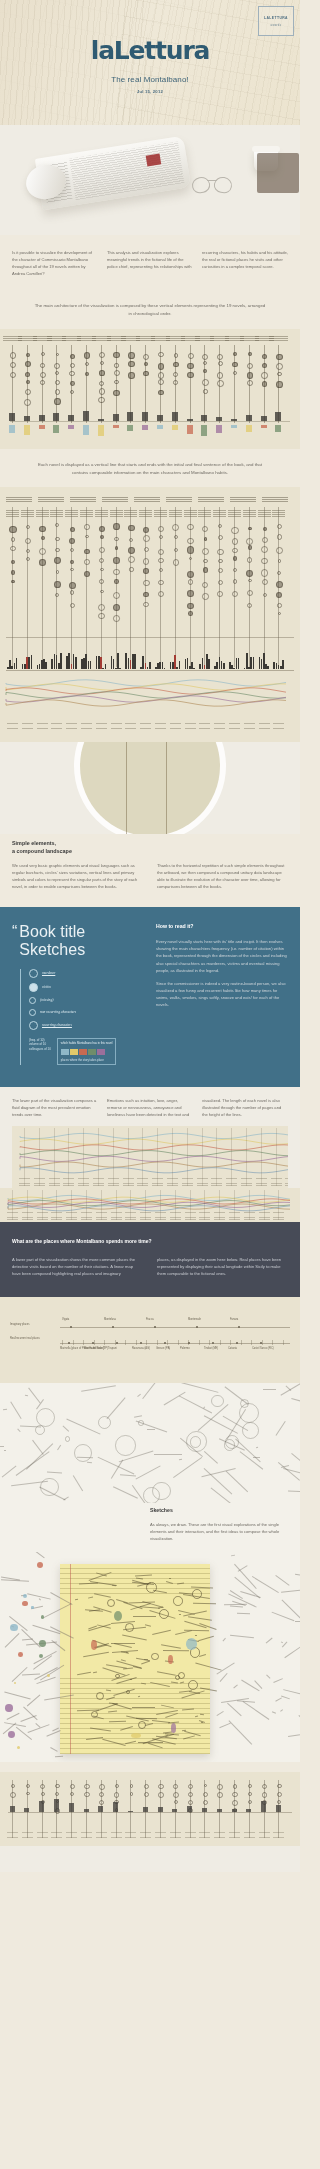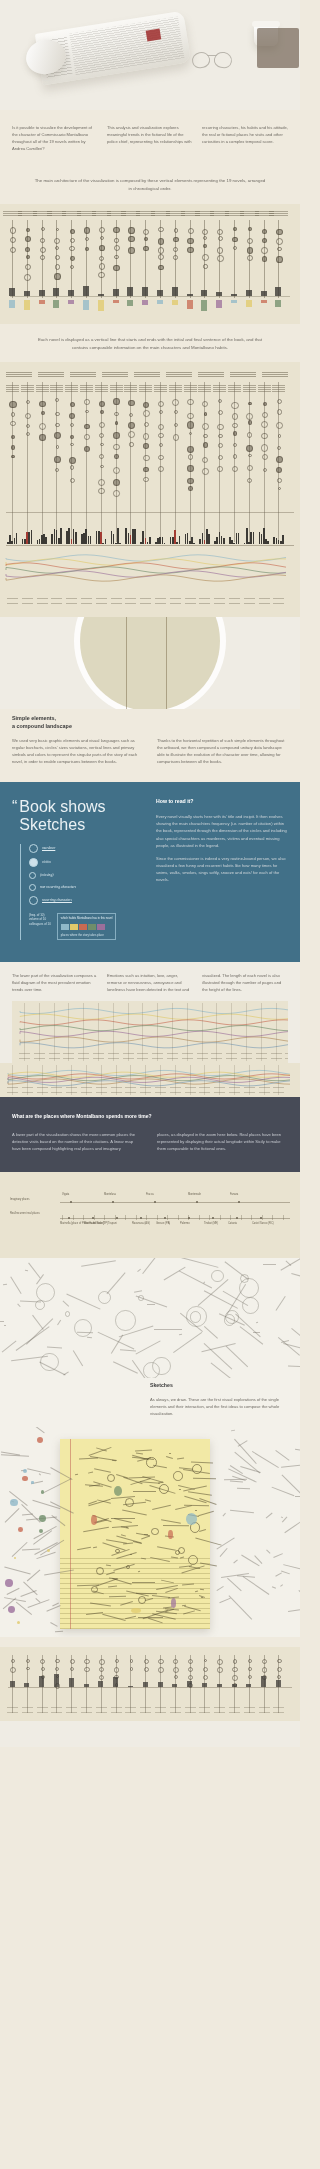--- a/index.html
+++ b/index.html
@@ -150,20 +150,31 @@
 
   
   .footviz{position:relative;height:74px;background:#e9e3d0;margin:10px 0 0;overflow:hidden;}
   .footer-pad{height:26px;background:#efece4;}
 </style>
 </head>
 <body>
 
 <div class="page">
 
+  <div class="hero">
+    <div class="brand-badge">
+      <div class="bb1">LALETTURA</div>
+      <div class="bb2">awards</div>
+    </div>
+    <div class="hero-inner">
+      <div class="logo">laLettura</div>
+      <div class="hero-sub">The real Montalbano!</div>
+      <div class="hero-date">Jul 15, 2012</div>
+    </div>
+  </div>
 
   <div class="photoband">
     <div class="paper-roll">
       <div class="mast"></div>
       <div class="cols"></div>
       <div class="redbox"></div>
     </div>
     <div class="paper-curl"></div>
     <div class="glasses">
       <div class="l"></div>
@@ -693,21 +704,21 @@
     </div>
   </div>
 
   <div class="blue">
     <div style="display:flex;gap:12px;">
 
       <div style="flex:1;position:relative;">
         <div style="display:flex;align-items:flex-start;gap:2px;">
           <span class="quote">“</span>
           <div>
-            <div class="title">Book shows</div>
+            <div class="title">Book title</div>
             <div class="incipit">Sketches</div>
           </div>
         </div>
         <div style="margin-left:8px;border-left:1px solid #9fc2d2;padding-left:8px;margin-top:10px;">
           <div class="lg-item">
             <span class="lg-c"></span>
             <span class="lg-t"><u>murderer</u></span>
           </div>
           <div class="lg-item">
             <span class="lg-c fill"></span>

